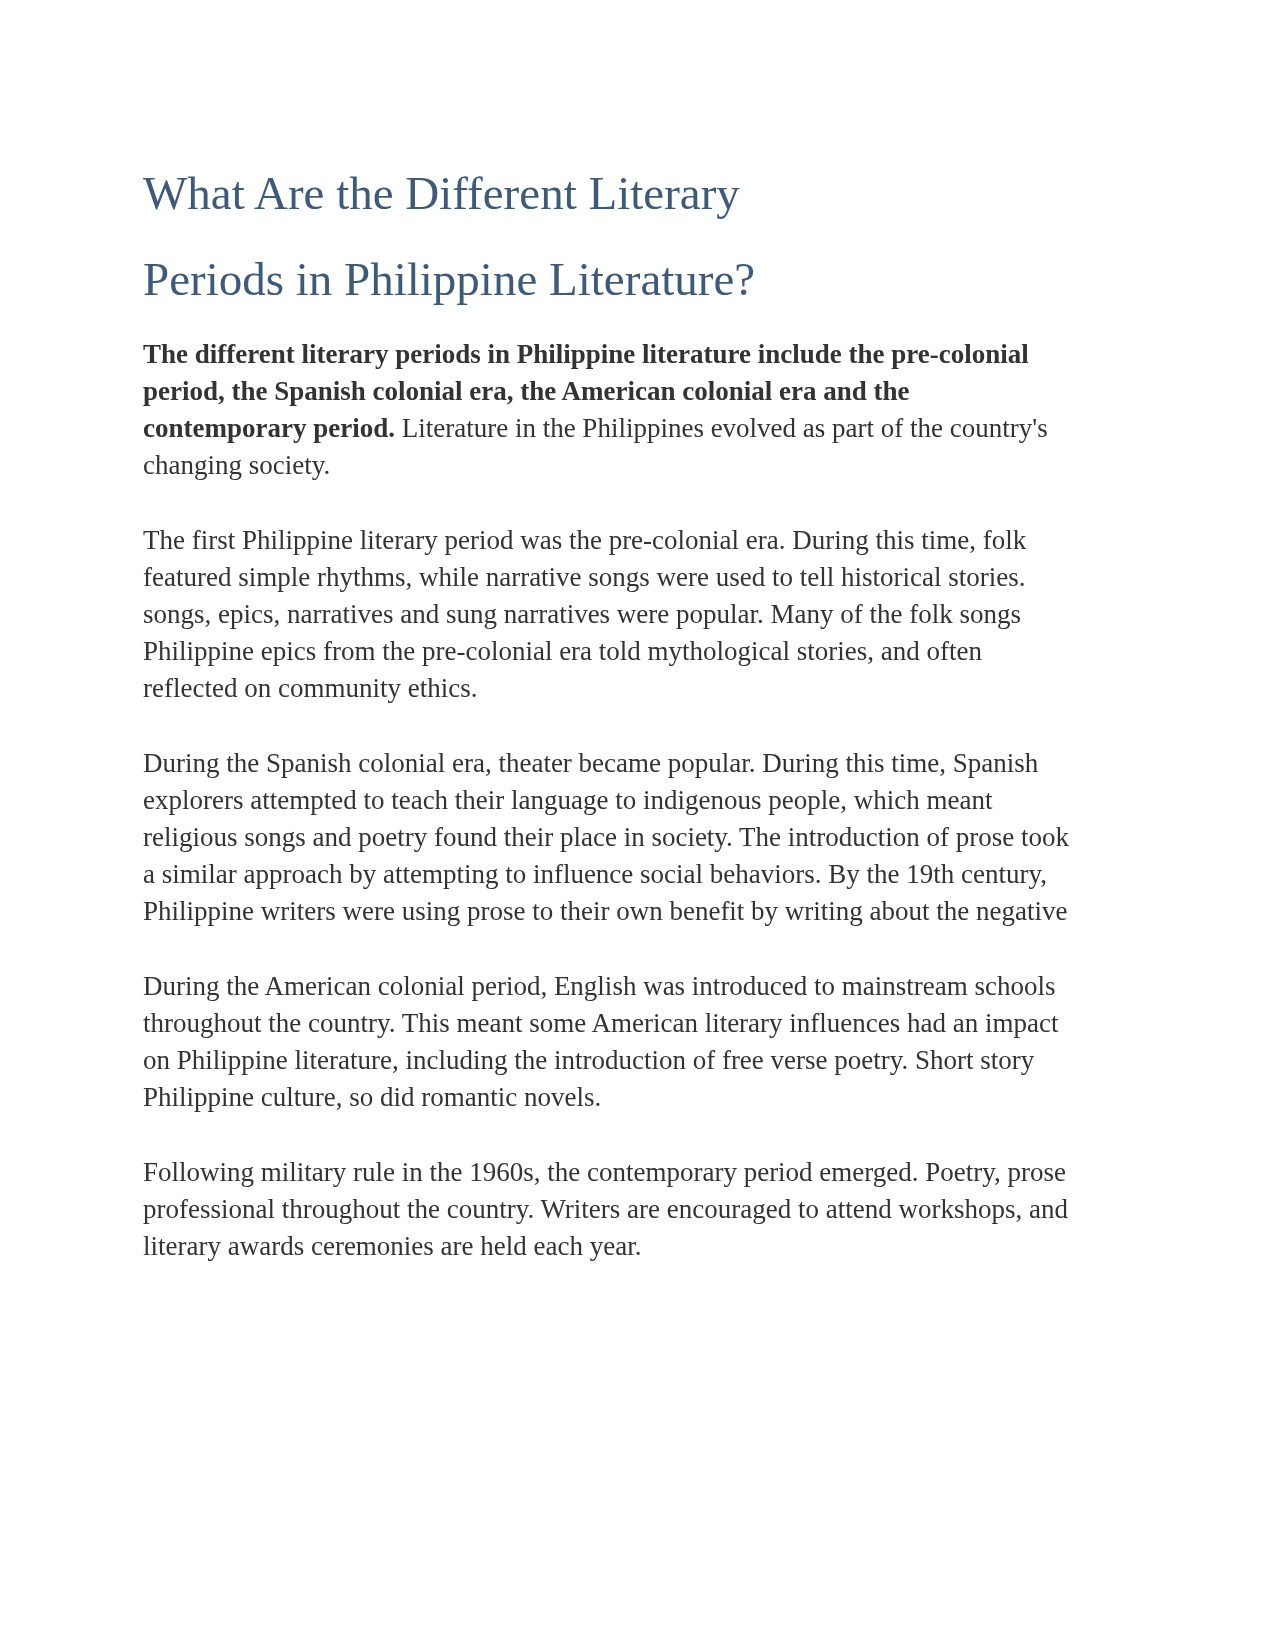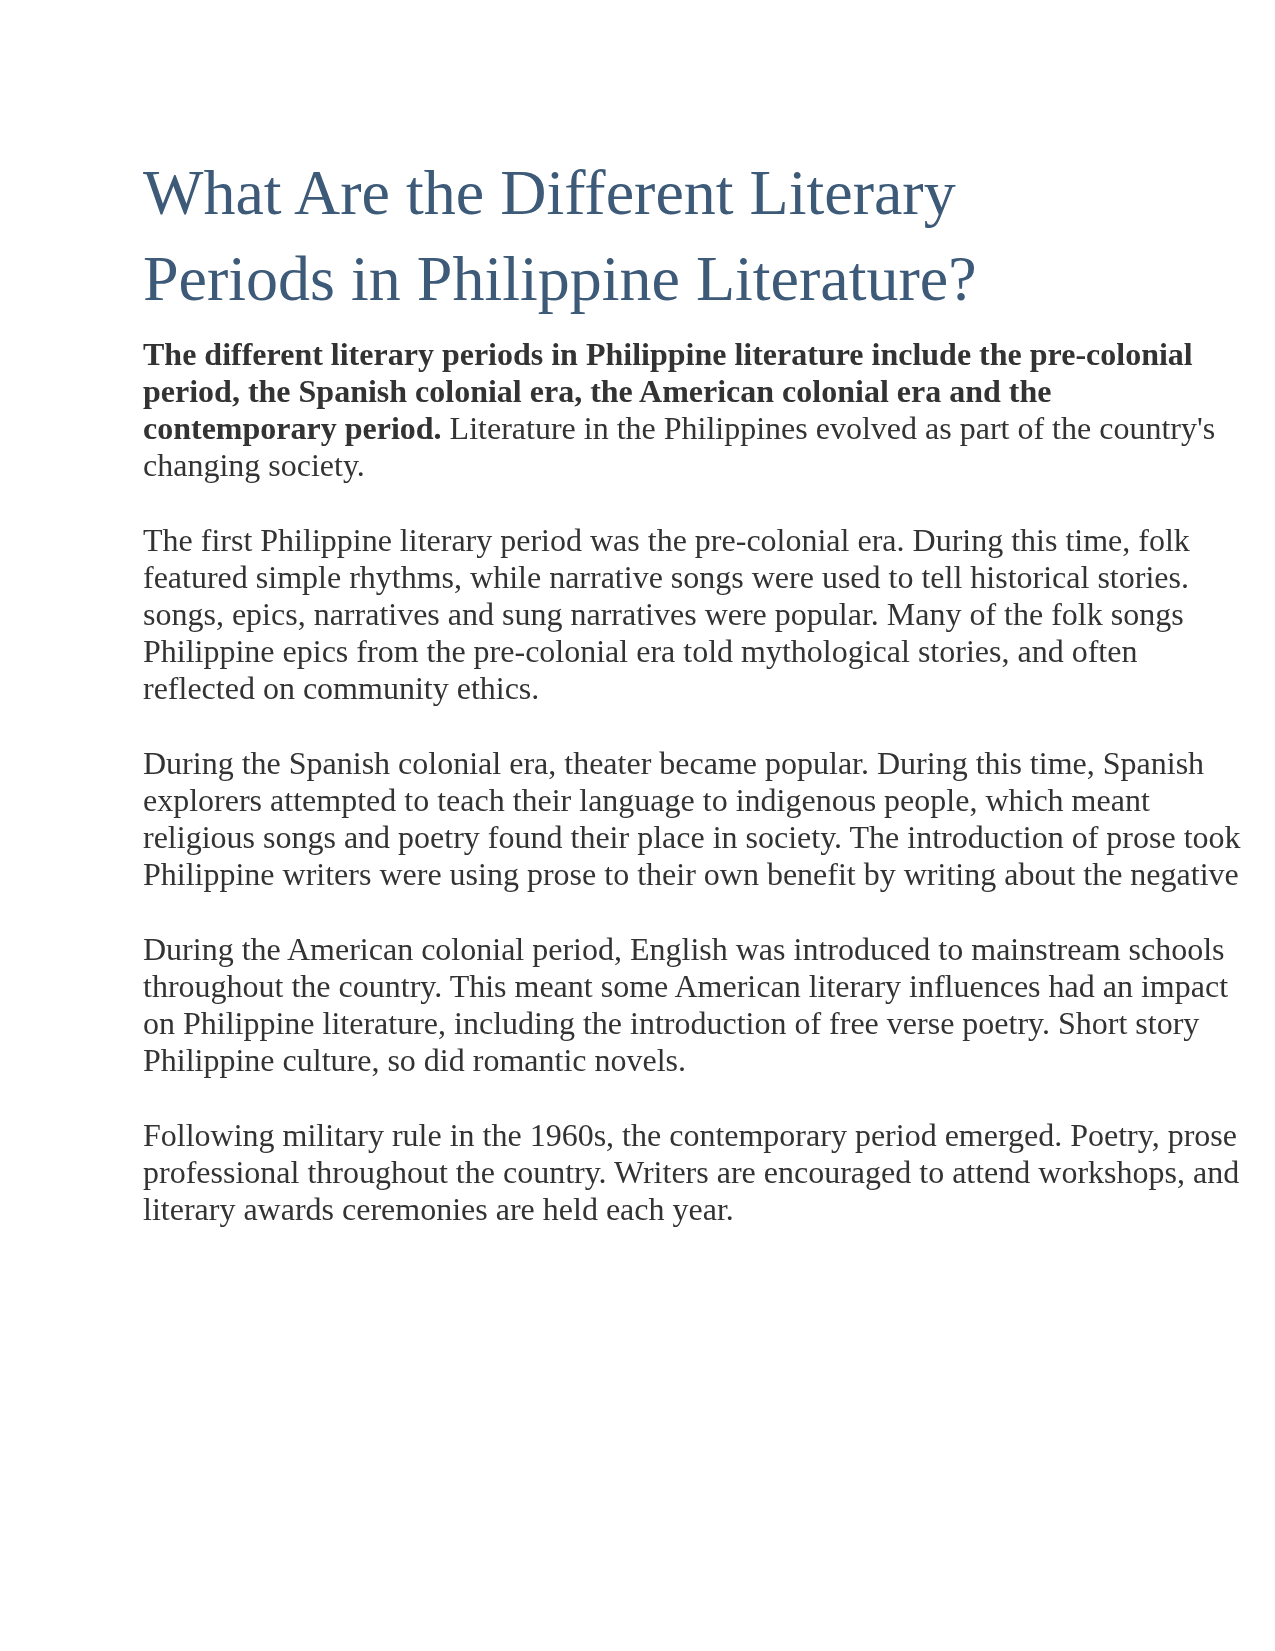--- a/index.html
+++ b/index.html
@@ -15,29 +15,29 @@
       font-family: "Liberation Serif", "DejaVu Serif", serif;
     }
     .page {
       position: absolute;
       left: 143px;
       top: 150px;
       width: 980px;
     }
     .title {
       color: #3d5a78;
-      font-size: 64px;
+      font-size: 47px;
       line-height: 86px;
       font-weight: normal;
       margin: 0 0 14px 0;
       letter-spacing: 0px;
     }
     .para {
       color: #333333;
-      font-size: 32px;
+      font-size: 27px;
       line-height: 37px;
       margin: 0 0 38px 0;
     }
     .para .line {
       display: block;
       white-space: nowrap;
     }
     .bold {
       font-weight: bold;
     }
@@ -64,20 +64,21 @@
     <span class="line">featured simple rhythms, while narrative songs were used to tell historical stories.</span>
     <span class="line">songs, epics, narratives and sung narratives were popular. Many of the folk songs</span>
     <span class="line">Philippine epics from the pre-colonial era told mythological stories, and often</span>
     <span class="line">reflected on community ethics.</span>
   </p>
 
   <p class="para">
     <span class="line">During the Spanish colonial era, theater became popular. During this time, Spanish</span>
     <span class="line">explorers attempted to teach their language to indigenous people, which meant</span>
     <span class="line">religious songs and poetry found their place in society. The introduction of prose took</span>
+    <span class="line">a similar approach by attempting to influence social behaviors. By the 19th century,</span>
     <span class="line">Philippine writers were using prose to their own benefit by writing about the negative</span>
   </p>
 
   <p class="para">
     <span class="line">During the American colonial period, English was introduced to mainstream schools</span>
     <span class="line">throughout the country. This meant some American literary influences had an impact</span>
     <span class="line">on Philippine literature, including the introduction of free verse poetry. Short story</span>
     <span class="line">Philippine culture, so did romantic novels.</span>
   </p>
 

